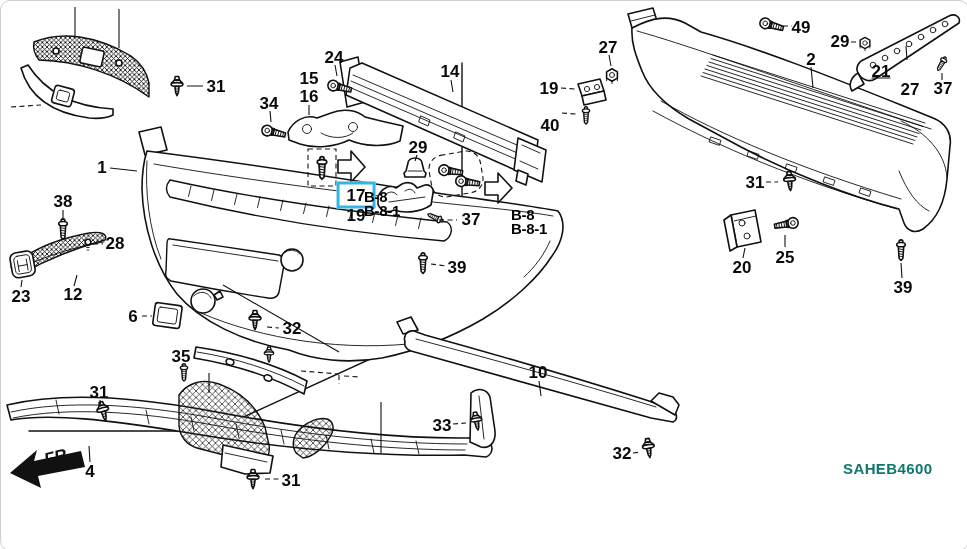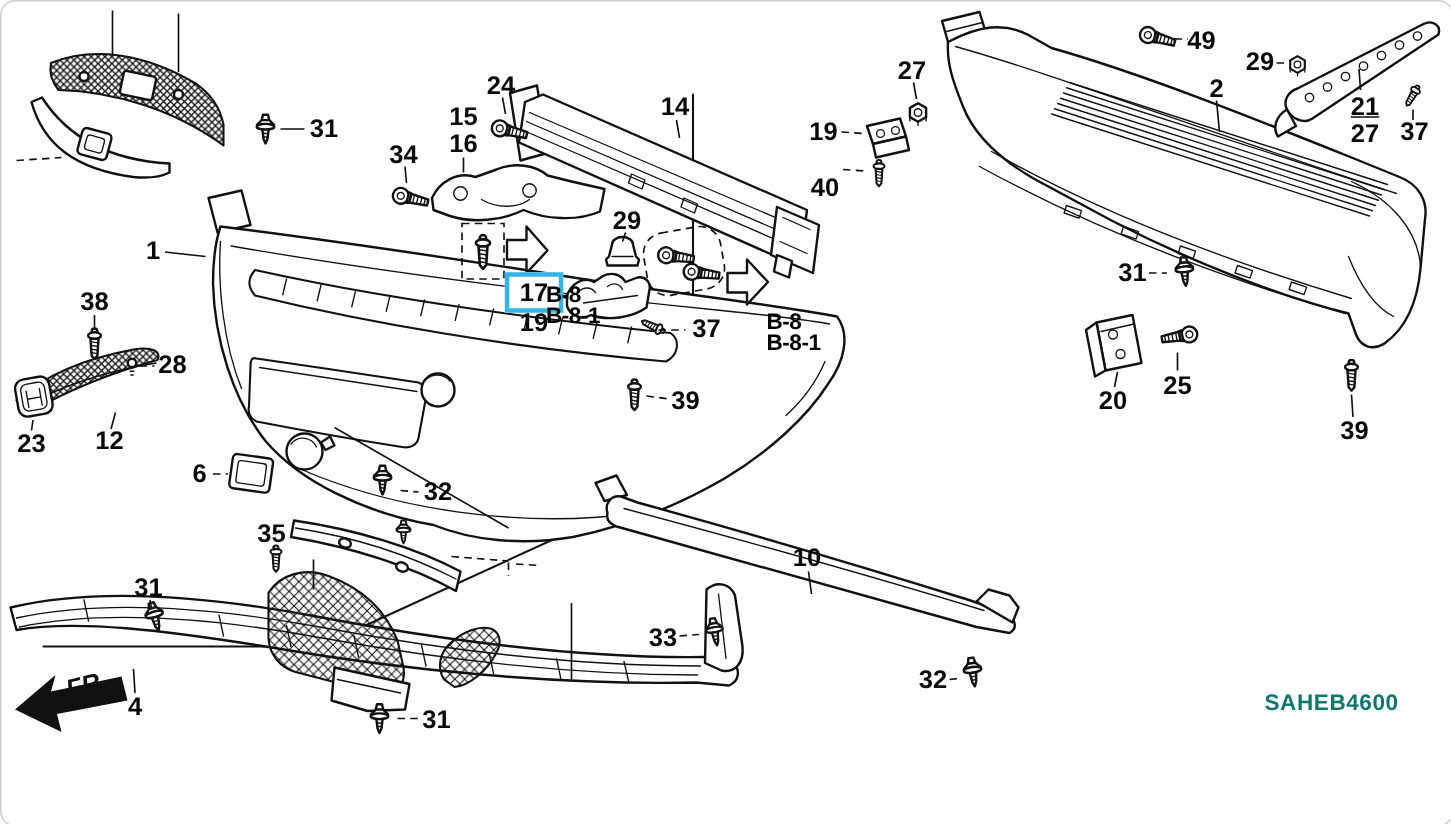--- a/index.html
+++ b/index.html
@@ -280,21 +280,21 @@
       <div class="plabel" style="left: 308px; top: 77px;">15</div>
       <div class="plabel" style="left: 308px; top: 95px;">16</div>
       <div class="plabel" style="left: 268px; top: 102px;">34</div>
       <div class="plabel" style="left: 449px; top: 70px; text-align: right;">14</div>
       <div class="plabel" style="left: 607px; top: 46px; text-align: right;">27</div>
       <div class="plabel" style="left: 548px; top: 87px;">19</div>
       <div class="plabel" style="left: 549px; top: 112px; margin-top: 12px;">40</div>
       <div class="plabel" style="left: 800px; top: 26px;">49</div>
       <div class="plabel" style="left: 839px; top: 40px;">29</div>
       <div class="plabel" style="left: 810px; top: 58px;">2</div>
-      <div class="plabel" style="left: 909px; top: 70px; text-decoration: underline;">21</div>
+      <div class="plabel" style="left: 880px; top: 70px; text-decoration: underline;">21</div>
       <div class="plabel" style="left: 909px; top: 88px;">27</div>
       <div class="plabel" style="left: 942px; top: 87px;">37</div>
       <div class="plabel" style="left: 101px; top: 166px;">1</div>
       <div class="plabel" style="left: 417px; top: 146px;">29</div>
       <div class="plabel hl" style="left: 355px; top: 194px;">17</div>
       <div class="plabel" style="left: 355px; top: 214px;">19</div>
       <div class="plabel" style="left: 470px; top: 218px;">37</div>
       <div class="plabel" style="left: 456px; top: 266px;">39</div>
       <div class="plabel" style="left: 62px; top: 200px;">38</div>
       <div class="plabel" style="left: 114px; top: 242px;">28</div>

